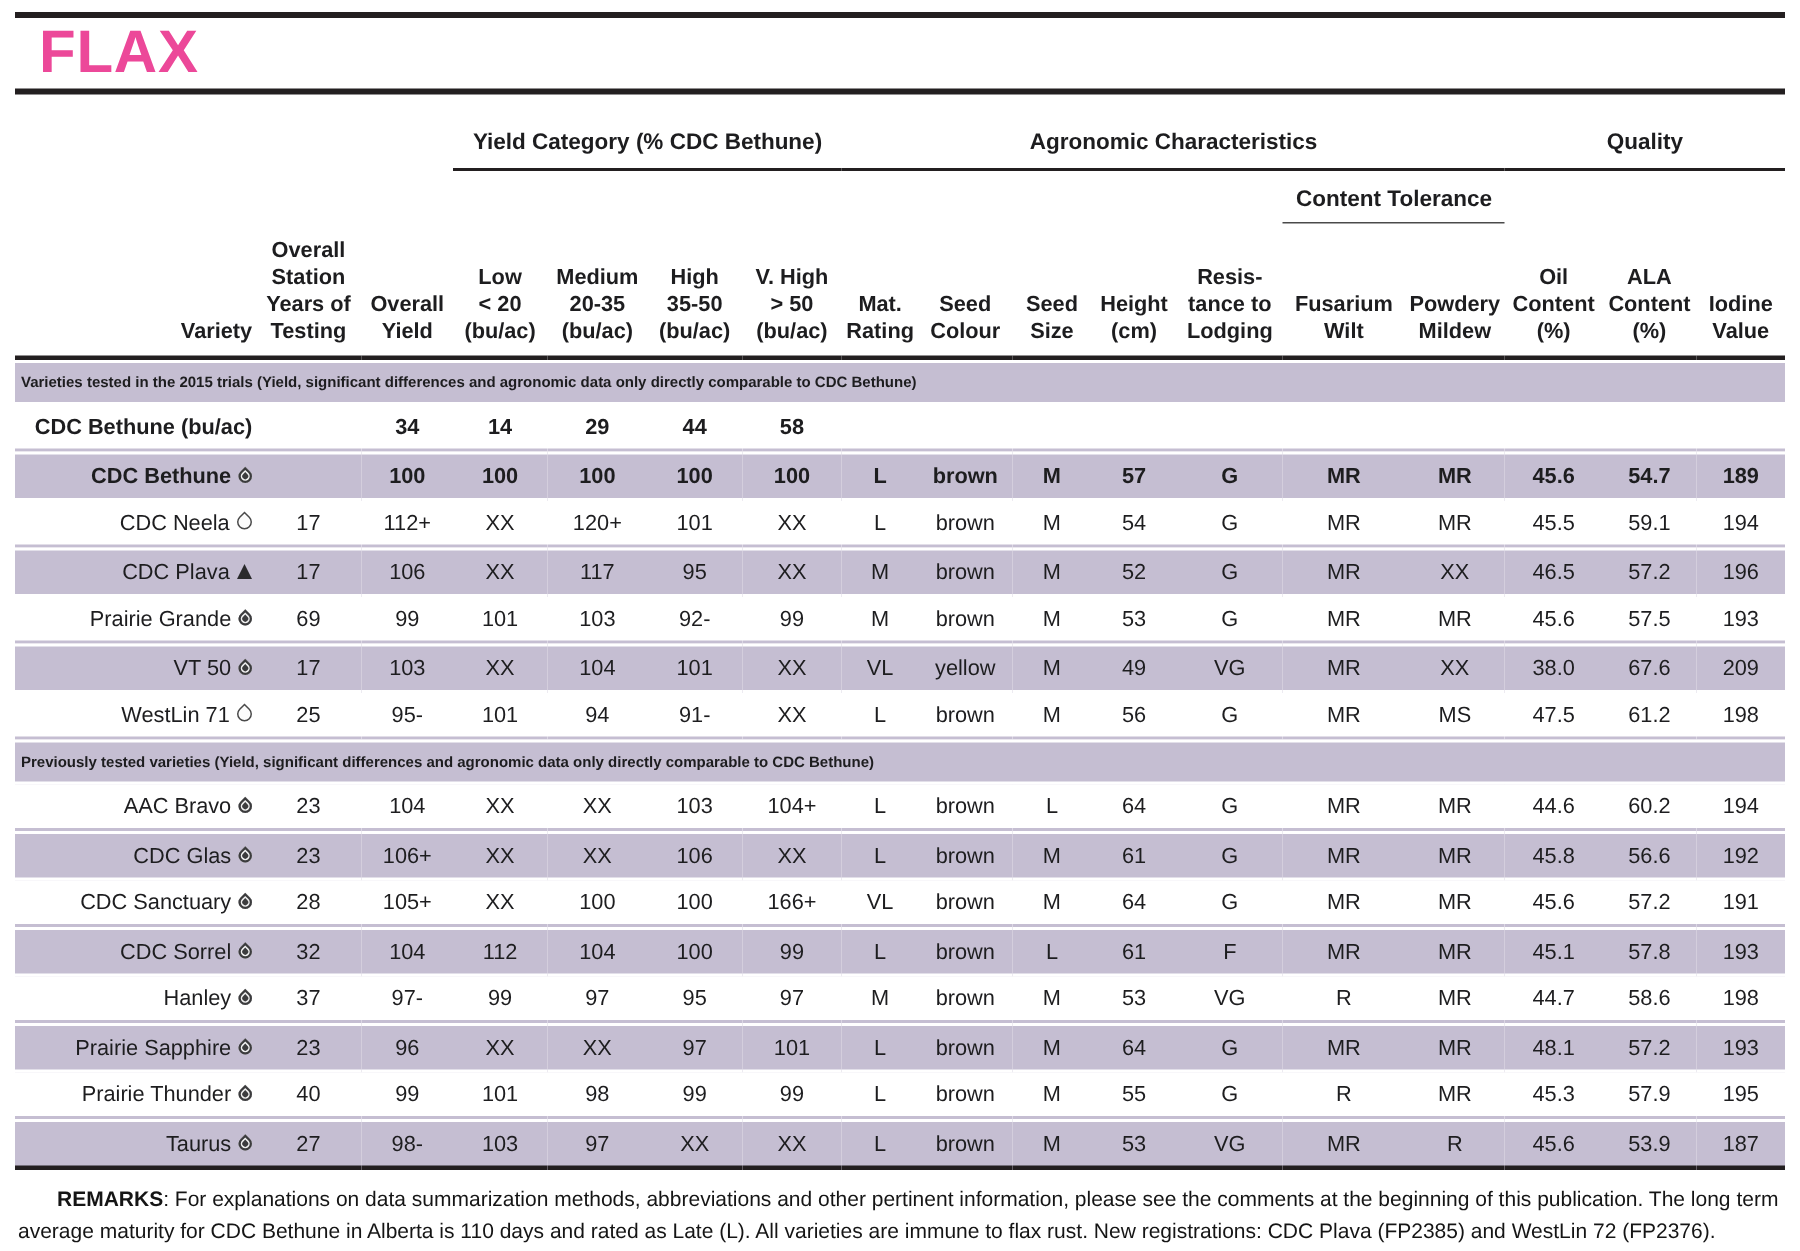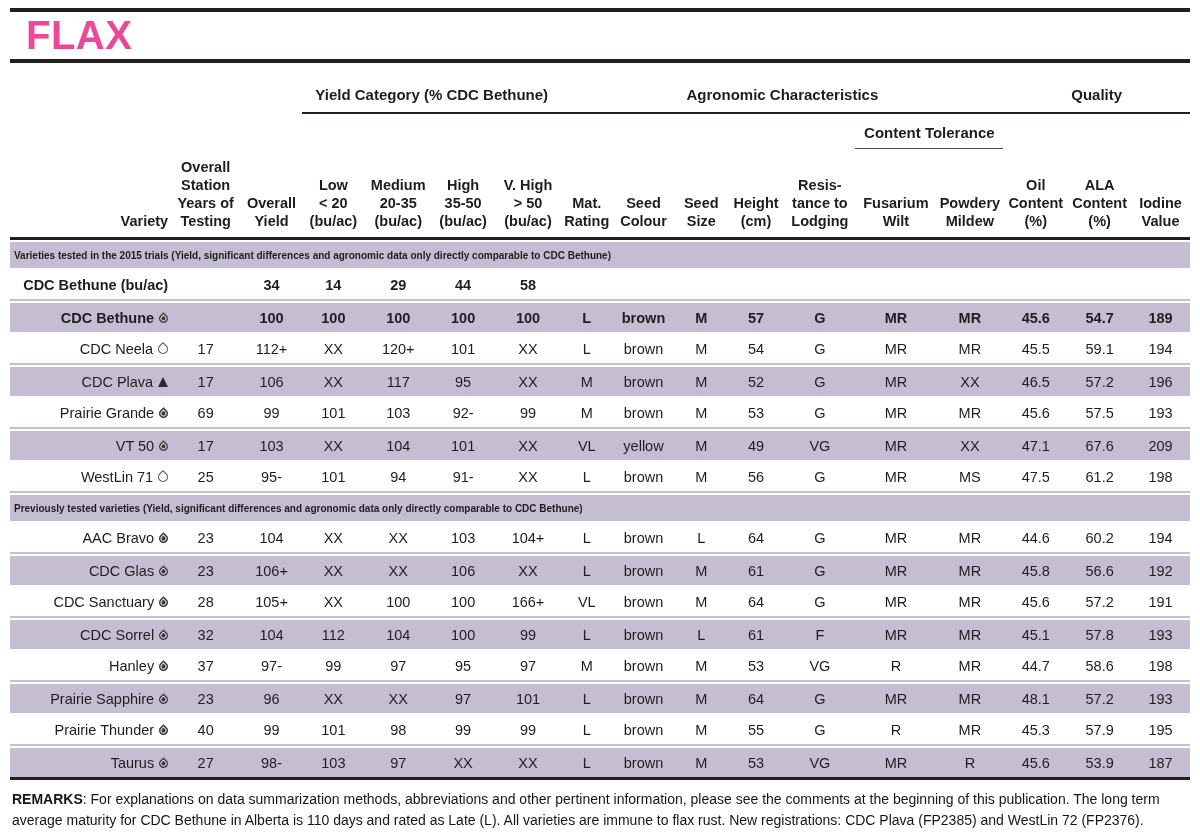--- a/index.html
+++ b/index.html
@@ -55,21 +55,21 @@
   }
   .sym-triangle {
     width: 0; height: 0;
     border-left: 5.5px solid transparent; border-right: 5.5px solid transparent;
     border-bottom: 10px solid #2a2a2c;
   }
   .remarks {
     margin: 9px 2px 0 2px; font-size: 14px; line-height: 1.48; color: #151515;
     text-align: left;
   }
-  .remarks b { font-weight: bold; }
+  .remarks b { font-weight: bold; margin-left: 26px; }
 </style>
 </head>
 <body>
 
 <div class="page">
   <div class="rule"></div>
   <h1 class="title">FLAX</h1>
   <div class="rule"></div>
 
   <table>
@@ -256,21 +256,21 @@
           <td>104</td>
           <td>101</td>
           <td>XX</td>
           <td>VL</td>
           <td>yellow</td>
           <td>M</td>
           <td>49</td>
           <td>VG</td>
           <td>MR</td>
           <td>XX</td>
-          <td>47.1</td>
+          <td>38.0</td>
           <td>67.6</td>
           <td>209</td>
         </tr>
         <tr class="plain">
           <td class="var"><span>WestLin 71</span><span class="sym sym-drop-outline"></span></td>
           <td>25</td>
           <td>95-</td>
           <td>101</td>
           <td>94</td>
           <td>91-</td>

